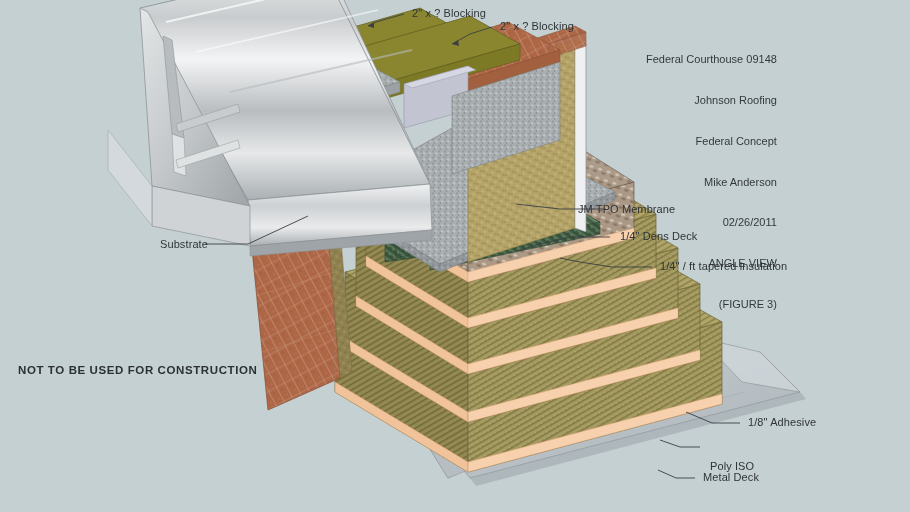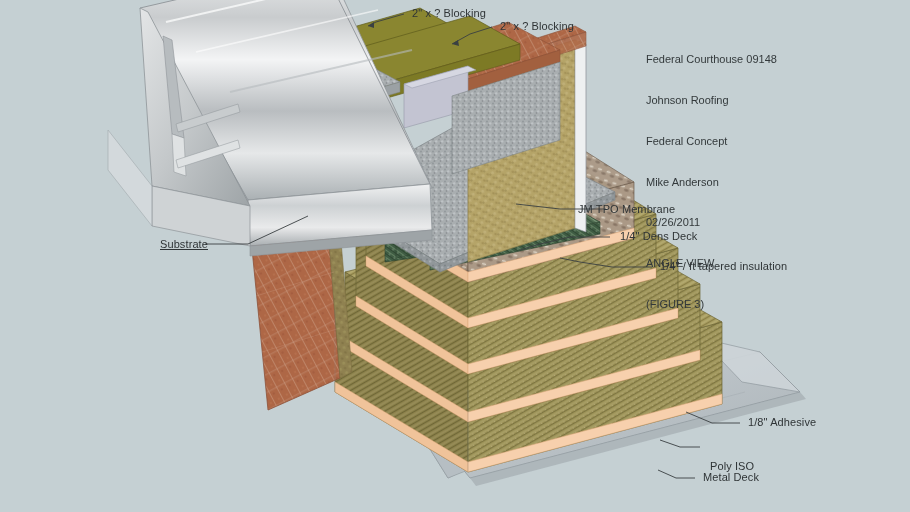--- a/index.html
+++ b/index.html
@@ -19,21 +19,21 @@
     color:#2f3436;
     white-space:nowrap;
     line-height:13px;
     letter-spacing:0.1px;
   }
   #titleblock{
     position:absolute;left:646px;top:26px;
     font-size:11px;line-height:13.6px;color:#33393b;
     white-space:pre;
   }
-  #titleblock div{white-space:nowrap;}
+  #titleblock div{white-space:nowrap;text-align:right;}
   #disclaimer{
     position:absolute;left:18px;top:364px;
     font-size:11.5px;color:#2b3033;
     letter-spacing:0.6px;
     font-weight:600;
     white-space:nowrap;
   }
 </style>
 </head>
 <body>
@@ -364,24 +364,25 @@
   <div id="titleblock">
     <div>Federal Courthouse 09148</div>
     <div>Johnson Roofing</div>
     <div>Federal Concept</div>
     <div>Mike Anderson</div>
     <div>02/26/2011</div>
     <div>ANGLE VIEW</div>
     <div>(FIGURE 3)</div>
   </div>
 
+  <div id="disclaimer">NOT TO BE USED FOR CONSTRUCTION</div>
 
   <div class="lbl" style="left:412px;top:7px;">2" x ? Blocking</div>
   <div class="lbl" style="left:500px;top:20px;">2" x ? Blocking</div>
-  <div class="lbl" style="left:160px;top:238px;text-decoration:underline;">Substrate</div>
+  <div class="lbl" style="left:160px;top:238px;">Substrate</div>
   <div class="lbl" style="left:578px;top:203px;">JM TPO Membrane</div>
   <div class="lbl" style="left:620px;top:230px;">1/4" Dens Deck</div>
   <div class="lbl" style="left:660px;top:260px;">1/4" / ft tapered insulation</div>
   <div class="lbl" style="left:748px;top:416px;">1/8" Adhesive</div>
   <div class="lbl" style="left:710px;top:460px;">Poly ISO</div>
   <div class="lbl" style="left:703px;top:471px;">Metal Deck</div>
 
 </div>
 
 </body></html>

